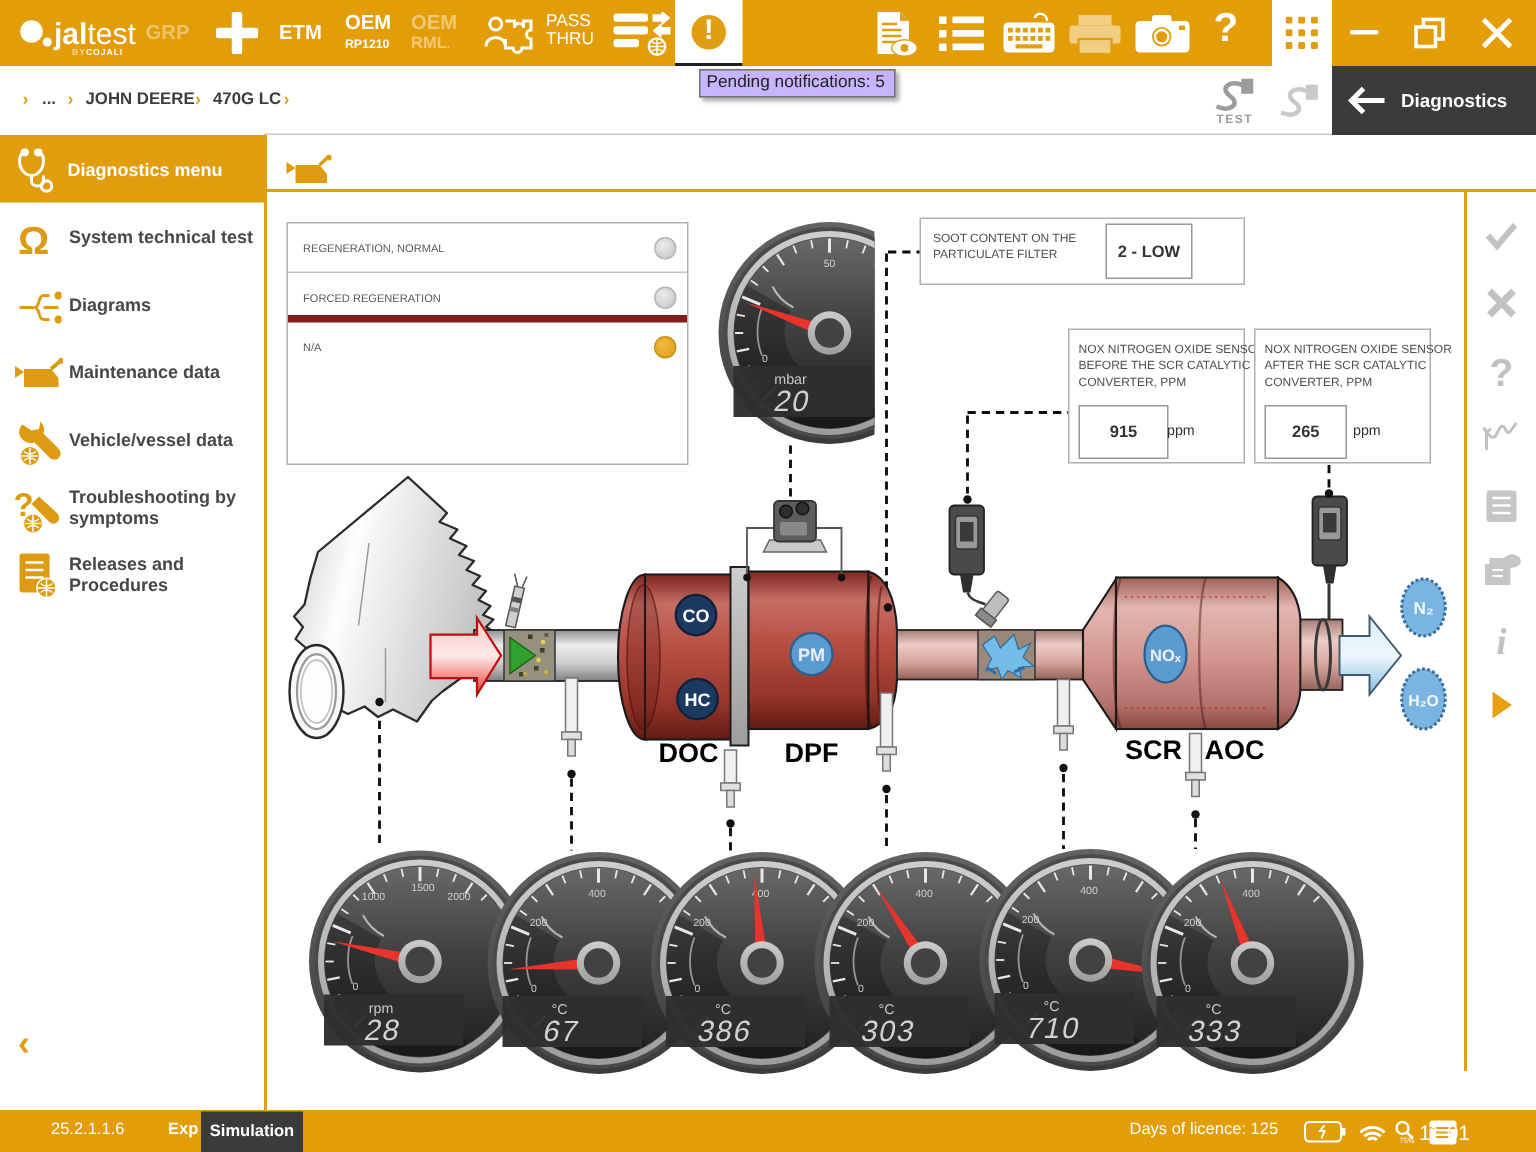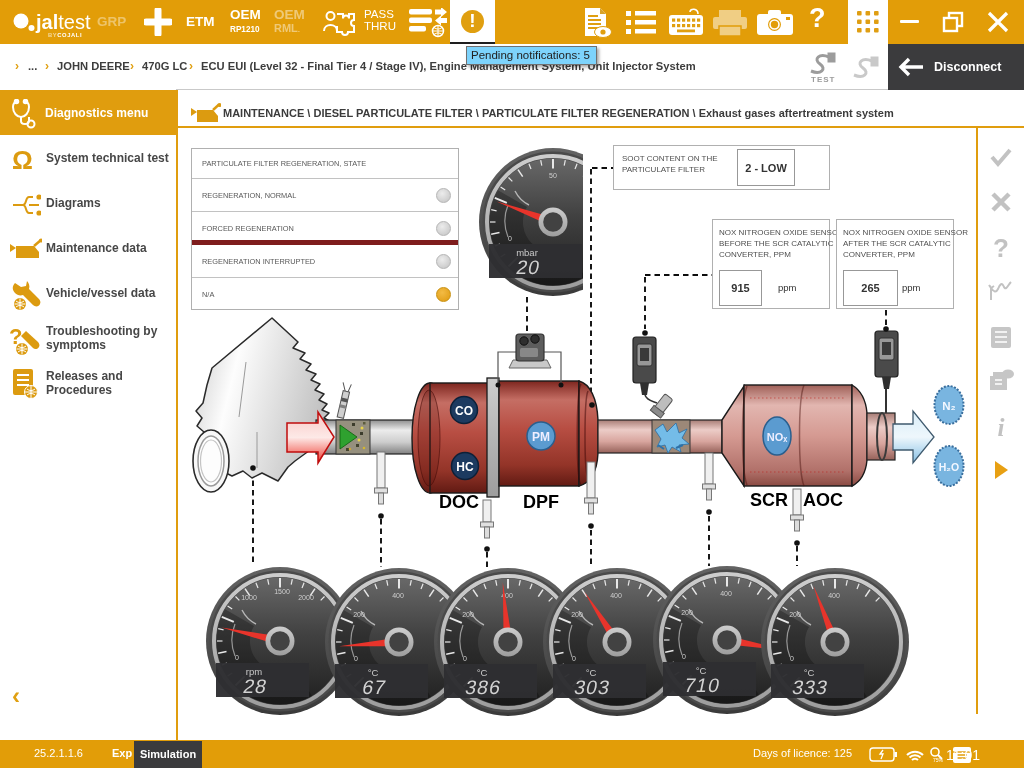--- a/index.html
+++ b/index.html
@@ -142,40 +142,39 @@
 
 <div class="abs crumb"></div>
 <div class="abs hairline"></div>
 <div class="abs chev" style="left:15px">›</div>
 <div class="abs crumbtxt" style="left:28px">...</div>
 <div class="abs chev" style="left:45px">›</div>
 <div class="abs crumbtxt" style="left:57px">JOHN DEERE</div>
 <div class="abs chev" style="left:130px">›</div>
 <div class="abs crumbtxt" style="left:142px">470G LC</div>
 <div class="abs chev" style="left:189px">›</div>
-<div class="abs crumbtxt" style="left:201px">ECU EUI (Level 32 - Final Tier 4 / Stage IV), Engine Management System, Unit Injector System</div>
 
 <svg class="abs" style="left:803px;top:51px" width="80" height="36">
  <g stroke="#9c9c9c" stroke-width="3" fill="none">
   <path d="M26 6 c-10 -4 -16 2 -9 7 c7 5 1 11 -9 7"></path>
   <rect x="26" y="3" width="5" height="7" fill="#9c9c9c"></rect>
  </g>
  <text x="8" y="31" font-size="8" font-weight="bold" fill="#9c9c9c" letter-spacing="1">TEST</text>
  <g stroke="#c9c9c9" stroke-width="3" fill="none">
   <path d="M69 10 c-10 -4 -16 2 -9 7 c7 5 1 11 -9 7"></path>
   <rect x="69" y="7" width="5" height="7" fill="#c9c9c9"></rect>
  </g>
 </svg>
 <div class="abs disc"></div>
 <svg class="abs" style="left:896px;top:55px" width="30" height="24">
  <path d="M27 12 H6 M13 4 L5 12 L13 20" stroke="#fff" stroke-width="3.4" fill="none"></path>
 </svg>
-<div class="abs w" style="left:934px;top:60px;font-size:12.5px;font-weight:bold">Disconnect</div>
-
-<div class="abs" style="left:466px;top:46px;width:131px;height:19px;background:#7dd3fc;border:1px solid #707070;box-shadow:2px 2px 3px rgba(0,0,0,0.35);font-size:11.5px;color:#222;line-height:17px;padding-left:4px;z-index:50">Pending notifications: 5</div>
+<div class="abs w" style="left:934px;top:60px;font-size:12.5px;font-weight:bold">Diagnostics</div>
+
+<div class="abs" style="left:466px;top:46px;width:131px;height:19px;background:#c4b5fd;border:1px solid #707070;box-shadow:2px 2px 3px rgba(0,0,0,0.35);font-size:11.5px;color:#222;line-height:17px;padding-left:4px;z-index:50">Pending notifications: 5</div>
 
 <div class="abs sidebar"></div>
 <div class="abs sideactive"></div>
 <svg class="abs" style="left:9px;top:99px" width="30" height="30" fill="none" stroke="#fff" stroke-width="2">
  <path d="M8 3 c-3 0 -4 2 -4 5 c0 6 4 10 8 10 c4 0 8 -4 8 -10 c0 -3 -1 -5 -4 -5"></path>
  <path d="M12 18 v4 c0 4 8 4 8 0 v-4"></path>
  <circle cx="22" cy="25" r="3.5"></circle>
  <circle cx="7.5" cy="2.5" r="1.8" fill="#fff"></circle>
       <circle cx="16.5" cy="2.5" r="1.8" fill="#fff"></circle>
 </svg>
@@ -220,21 +219,20 @@
 <div class="abs itemtxt" style="left:46px;top:369px">Releases and<br>Procedures</div>
 <div class="abs" style="left:12px;top:682px;font-size:24px;font-weight:bold;color:#E0A012">‹</div>
 <div class="abs vline"></div>
 
 <svg class="abs" style="left:189px;top:103px" width="32" height="22">
  <path d="M8 7 L24 7 L29 13 L29 19 L8 19 z" fill="#DC9B10"></path>
  <path d="M8 9 L2 5 L2 13 z" fill="#DC9B10"></path>
  <path d="M24 7 L30 1.5" stroke="#DC9B10" stroke-width="2.4"></path>
  <circle cx="30.5" cy="2" r="2" fill="#DC9B10"></circle>
 </svg>
-<div class="abs" style="left:223px;top:107px;font-size:11px;font-weight:bold;color:#3b3b3b">MAINTENANCE \ DIESEL PARTICULATE FILTER \ PARTICULATE FILTER REGENERATION \ Exhaust gases aftertreatment system</div>
 <div class="abs hline"></div>
 <div class="abs vline2"></div>
 
 <svg class="abs" style="left:978px;top:128px" width="46" height="586">
  <g stroke="#c2c2c2" fill="none">
   <path d="M14 29 l6 7 12 -14" stroke-width="4"></path>
   <path d="M15 66 l16 16 M31 66 l-16 16" stroke-width="4.5"></path>
  </g>
  <text x="23" y="129" font-size="26" font-weight="bold" fill="#c2c2c2" text-anchor="middle">?</text>
  <g stroke="#c2c2c2" fill="none" stroke-width="2">
@@ -245,49 +243,42 @@
  <path d="M17 204 h12 M17 209 h12 M17 214 h12" stroke="#fff" stroke-width="1.6"></path>
  <rect x="12" y="248" width="17" height="14" fill="#c6c6c6"></rect>
  <rect x="15" y="244" width="11" height="4" fill="#c6c6c6"></rect>
  <ellipse cx="30" cy="246" rx="6" ry="4.5" fill="#c6c6c6"></ellipse>
  <path d="M17 252 h7 M17 256 h7" stroke="#fff" stroke-width="1.3"></path>
  <text x="23" y="308" font-size="25" font-weight="bold" font-style="italic" fill="#c2c2c2" text-anchor="middle" font-family="Liberation Serif">i</text>
  <path d="M17 333 l13 9 -13 9 z" fill="#E8A013"></path>
 </svg>
 
 <div class="abs box" style="left:191px;top:148px;width:268px;height:162px">
- <div style="position:relative;height:30px;border-bottom:1px solid #c2c2c2">
-        <span class="tlbl" style="position:absolute;left:10px;top:10px">PARTICULATE FILTER REGENERATION, STATE</span>
-      </div>
  <div style="position:relative;height:33px;border-bottom:1px solid #c2c2c2">
         <span class="tlbl" style="position:absolute;left:10px;top:12px">REGENERATION, NORMAL</span>
         <span class="radio g"></span>
       </div>
  <div style="position:relative;height:33px;border-bottom:5px solid #7f1d1d">
         <span class="tlbl" style="position:absolute;left:10px;top:12px">FORCED REGENERATION</span>
         <span class="radio g"></span>
       </div>
- <div style="position:relative;height:33px;border-bottom:1px solid #c2c2c2">
-        <span class="tlbl" style="position:absolute;left:10px;top:12px">REGENERATION INTERRUPTED</span>
-        <span class="radio g"></span>
-      </div>
  <div style="position:relative;height:32px">
         <span class="tlbl" style="position:absolute;left:10px;top:12px">N/A</span>
         <span class="radio o"></span>
       </div>
 </div>
 
 <div class="abs box" style="left:613px;top:145px;width:217px;height:45px">
  <div class="lbl" style="position:absolute;left:8px;top:7px;line-height:11px">SOOT CONTENT ON THE<br>PARTICULATE FILTER</div>
  <div class="ibox" style="position:absolute;left:123px;top:3px;width:58px;height:37px;font-size:11px;font-weight:bold;color:#333;line-height:36px">2 - LOW</div>
 </div>
 
 <div class="abs box" style="left:712px;top:219px;width:118px;height:90px">
  <div class="lbl" style="position:absolute;left:6px;top:7px;line-height:11px">NOX NITROGEN OXIDE SENSOR<br>BEFORE THE SCR CATALYTIC<br>CONVERTER, PPM</div>
- <div class="ibox" style="position:absolute;left:6px;top:50px;width:43px;height:36px;font-size:11px;font-weight:bold;color:#333;line-height:35px">915</div>
+ <div class="ibox" style="position:absolute;left:6px;top:50px;width:60px;height:36px;font-size:11px;font-weight:bold;color:#333;line-height:35px">915</div>
  <div style="position:absolute;left:65px;top:62px;font-size:9.5px;color:#333">ppm</div>
 </div>
 <div class="abs box" style="left:836px;top:219px;width:118px;height:90px">
  <div class="lbl" style="position:absolute;left:6px;top:7px;line-height:11px">NOX NITROGEN OXIDE SENSOR<br>AFTER THE SCR CATALYTIC<br>CONVERTER, PPM</div>
  <div class="ibox" style="position:absolute;left:6px;top:50px;width:55px;height:36px;font-size:11px;font-weight:bold;color:#333;line-height:35px">265</div>
  <div style="position:absolute;left:65px;top:62px;font-size:9.5px;color:#333">ppm</div>
 </div>
 
 <div class="abs" style="left:0;top:740px;width:1024px;height:28px;background:#E29D08"></div>
 <div class="abs" style="left:34px;top:747px;font-size:11px;color:#fff">25.2.1.1.6</div>

